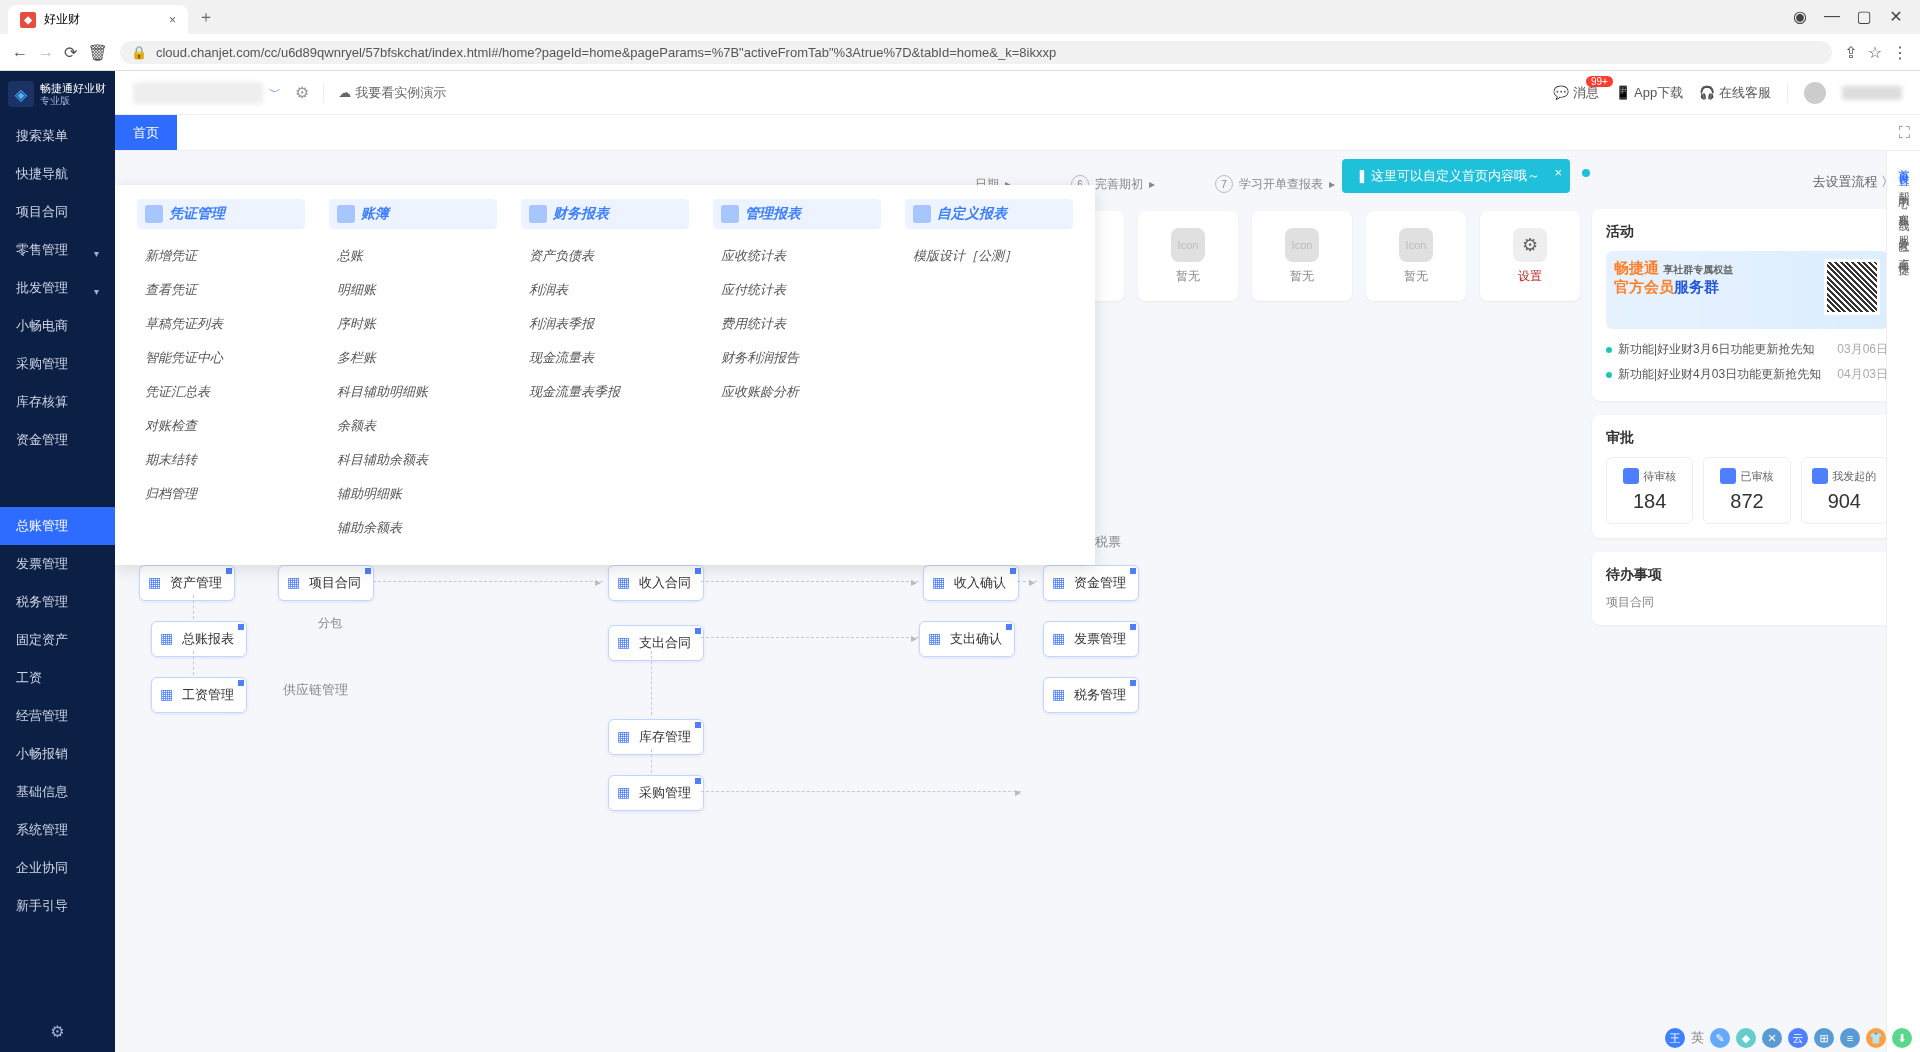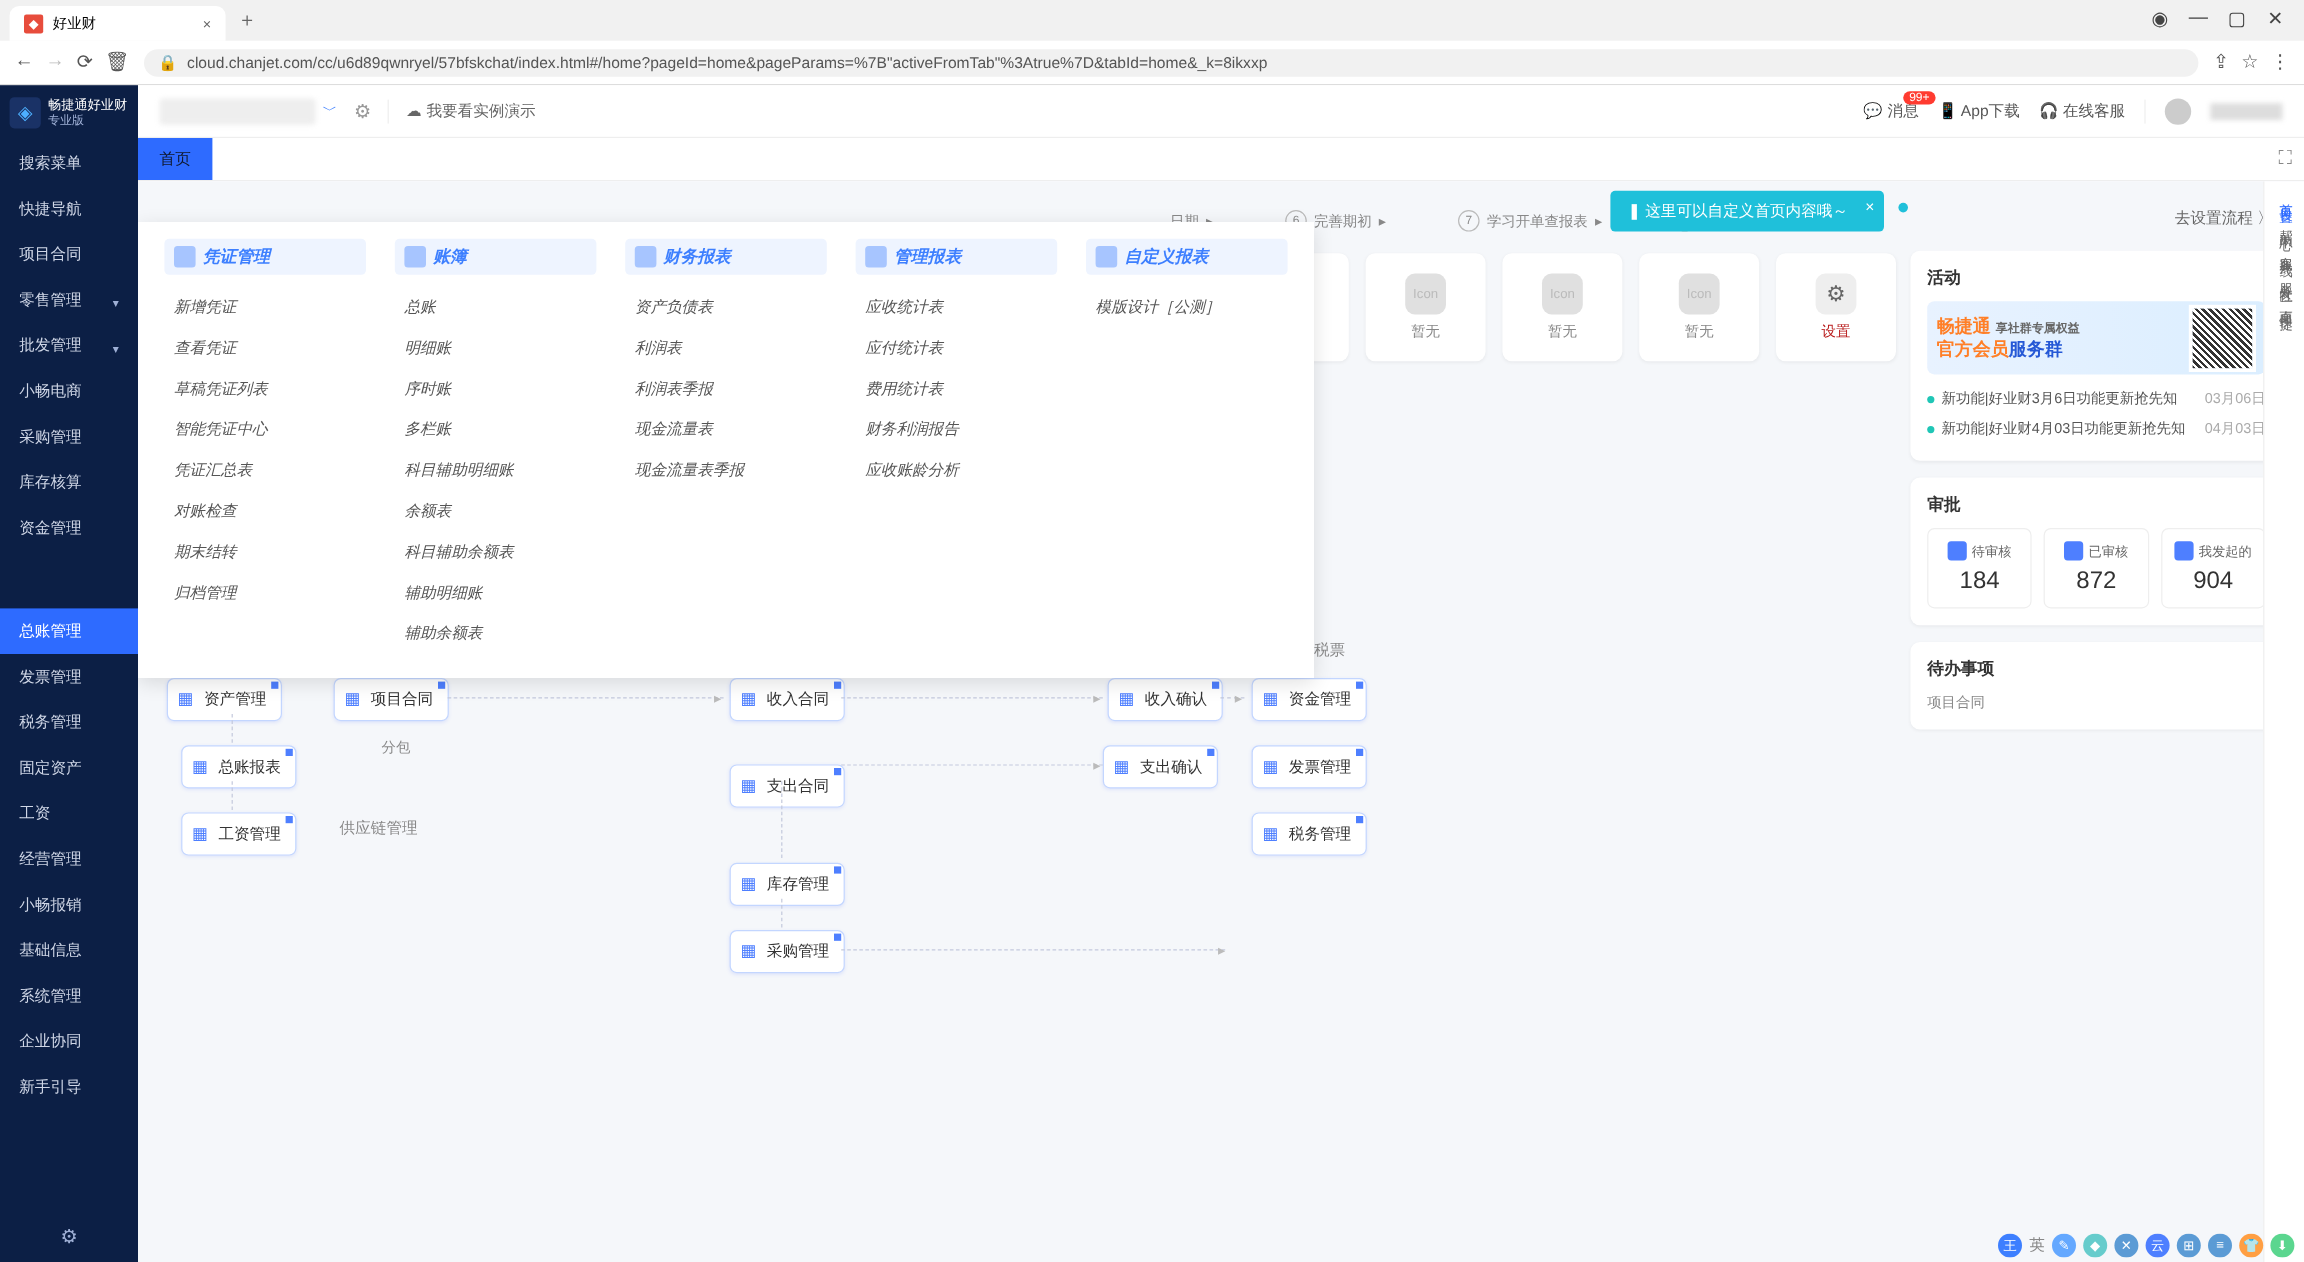--- a/index.html
+++ b/index.html
@@ -45,21 +45,21 @@
 .divider-v { width:1px; height:20px; background:#eee; }
 .demo-link { display:flex; align-items:center; gap:4px; color:#666; font-size:13px; }
 .top-right { margin-left:auto; display:flex; align-items:center; gap:16px; font-size:13px; color:#555; }
 .badge-wrap { position:relative; }
 .badge { position:absolute; top:-8px; right:-14px; background:#ff3b30; color:#fff; font-size:10px; border-radius:10px; padding:0 5px; }
 .avatar { width:22px; height:22px; background:#ccc; border-radius:50%; }
 .name-blur { width:60px; height:14px; background:#ddd; filter:blur(2px); }
 
 
 .page-tabs { height:36px; display:flex; align-items:stretch; border-bottom:1px solid #eee; }
-.page-tab { padding:16px 18px; display:flex; align-items:center; background:#2e6bff; color:#0f172a; font-size:13px; }
+.page-tab { padding:16px 18px; display:flex; align-items:center; background:#2e6bff; color:#ffffff; font-size:13px; }
 .expand-btn { margin-left:auto; padding:0 10px; color:#888; display:flex; align-items:center; }
 
 
 .canvas { flex:1; background:#f5f7fa; padding:14px 18px; overflow:hidden; position:relative; }
 
 
 .steps { position:absolute; top:18px; left:140px; right:340px; height:30px; display:flex; align-items:center; gap:60px; color:#888; font-size:12px; }
 .step-seg { display:flex; align-items:center; gap:6px; }
 .step-num { width:18px; height:18px; border:1px solid #bbb; border-radius:50%; display:flex; align-items:center; justify-content:center; font-size:10px; }
 
@@ -77,21 +77,21 @@
 .flow-node .corner { position:absolute; top:2px; right:2px; width:6px; height:6px; background:#4e7fff; }
 .flow-conn { position:absolute; border-top:1px dashed #c3c9dd; }
 .flow-conn.v { border-top:none; border-left:1px dashed #c3c9dd; }
 .flow-arrow { position:absolute; color:#bbb; font-size:12px; }
 
 
 .rightcol { position:absolute; top:18px; right:18px; width:310px; display:flex; flex-direction:column; gap:14px; }
 .set-flow { text-align:right; padding:4px 8px; color:#666; font-size:13px; }
 .rcard { background:#fff; border-radius:8px; padding:14px; box-shadow:0 1px 3px rgba(0,0,0,.05); }
 .rcard h4 { font-size:14px; color:#333; margin-bottom:10px; font-weight:600; }
-.promo { height:61px; background:linear-gradient(90deg,#e8f2ff,#dbeeff); border-radius:6px; display:flex; align-items:center; padding:8px; font-size:11px; color:#ff7f27; position:relative; }
+.promo { height:78px; background:linear-gradient(90deg,#e8f2ff,#dbeeff); border-radius:6px; display:flex; padding:8px; font-size:11px; color:#ff7f27; position:relative; }
 .promo .qr { width:56px; height:56px; background:repeating-linear-gradient(45deg,#333,#333 2px,#fff 2px,#fff 4px); margin-left:auto; border:3px solid #fff; }
 .news-item { display:flex; align-items:center; gap:6px; font-size:12px; color:#555; padding:4px 0; }
 .news-dot { width:6px; height:6px; background:#1fc6b6; border-radius:50%; }
 .news-date { margin-left:auto; color:#aaa; }
 .approve-grid { display:flex; gap:10px; }
 .approve-cell { flex:1; background:#fff; border:1px solid #eee; border-radius:6px; padding:10px 6px; text-align:center; }
 .approve-cell .lbl { display:flex; align-items:center; justify-content:center; gap:4px; font-size:11px; color:#666; }
 .approve-cell .ic { width:16px; height:16px; background:#4e7fff; border-radius:3px; display:inline-block; }
 .approve-cell .num { font-size:20px; color:#333; margin-top:6px; }
 
@@ -331,21 +331,21 @@
         <span class="flow-group-label" style="top:150px;left:150px">供应链管理</span>
 
         <div class="flow-node" style="top:34px;left:6px"><span>资产管理</span><span class="corner"></span></div>
         <div class="flow-node" style="top:90px;left:18px"><span>总账报表</span><span class="corner"></span></div>
         <div class="flow-node" style="top:146px;left:18px"><span>工资管理</span><span class="corner"></span></div>
 
         <div class="flow-node" style="top:34px;left:145px"><span>项目合同</span><span class="corner"></span></div>
         <span class="flow-group-label" style="top:84px;left:185px;font-size:12px">分包</span>
 
         <div class="flow-node" style="top:34px;left:475px"><span>收入合同</span><span class="corner"></span></div>
-        <div class="flow-node" style="top:106px;left:475px"><span>支出合同</span><span class="corner"></span></div>
+        <div class="flow-node" style="top:94px;left:475px"><span>支出合同</span><span class="corner"></span></div>
         <div class="flow-node" style="top:188px;left:475px"><span>库存管理</span><span class="corner"></span></div>
         <div class="flow-node" style="top:244px;left:475px"><span>采购管理</span><span class="corner"></span></div>
 
         <div class="flow-node" style="top:34px;left:790px"><span>收入确认</span><span class="corner"></span></div>
         <div class="flow-node" style="top:90px;left:786px"><span>支出确认</span><span class="corner"></span></div>
 
         <div class="flow-node" style="top:34px;left:910px"><span>资金管理</span><span class="corner"></span></div>
         <div class="flow-node" style="top:90px;left:910px"><span>发票管理</span><span class="corner"></span></div>
         <div class="flow-node" style="top:146px;left:910px"><span>税务管理</span><span class="corner"></span></div>
 

